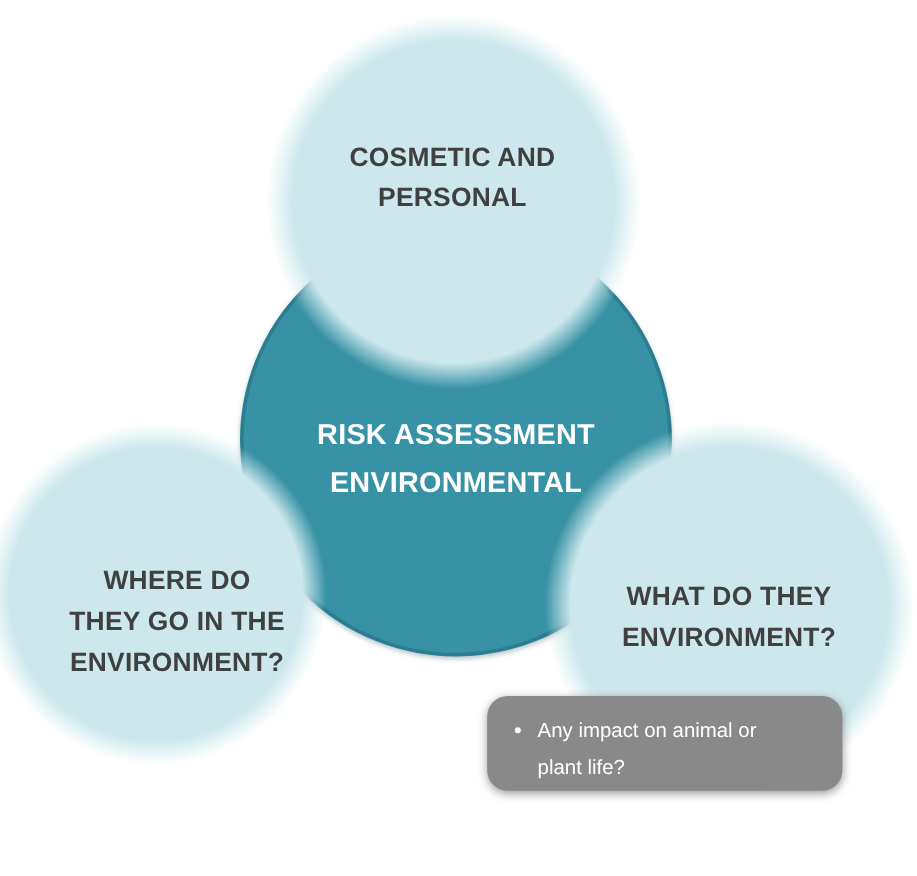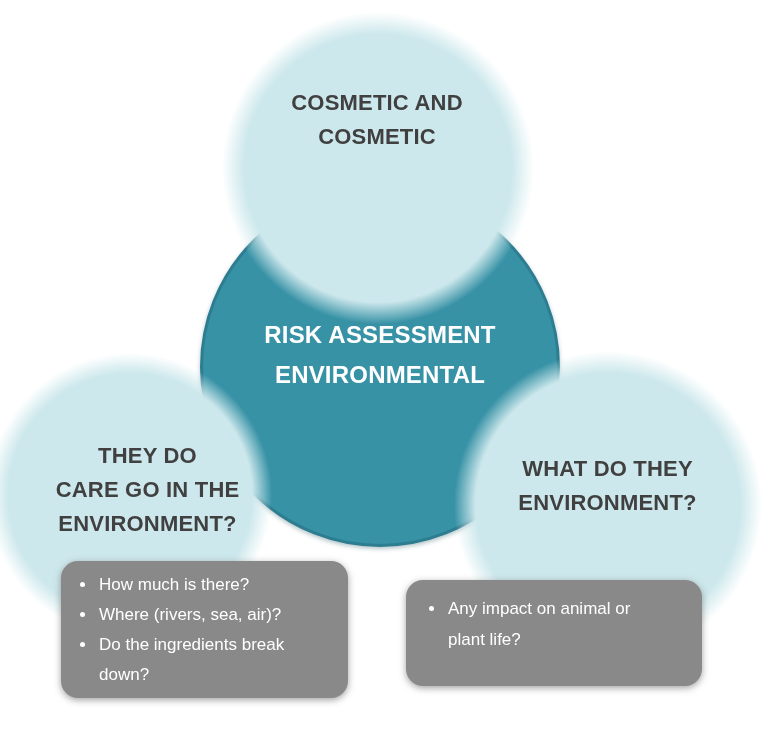--- a/index.html
+++ b/index.html
@@ -29,38 +29,39 @@
     box-shadow:0 2px 4px rgba(40,90,100,0.35);
   }
   .label{
     position:absolute;
     text-align:center;
     font-weight:bold;
     color:var(--heading-text);
     font-size:22px;
     line-height:34px;
     letter-spacing:0.2px;
+    margin-top:28px;
   }
   #top-label{left:232px;top:86px;width:290px;}
   #center-label{
     left:222px;top:315px;width:316px;
     color:var(--white-text);
     font-size:24px;line-height:40px;
   }
   #left-label{left:20px;top:439px;width:255px;}
   #right-label{left:475px;top:452px;width:265px;}
   .detail-box{
     position:absolute;
     background:var(--gray-box);
     border-radius:17px;
     box-shadow:0 2px 7px rgba(110,110,110,0.65);
     color:var(--white-text);
   }
   #left-box{left:61px;top:561px;width:287px;height:137px;}
-  #right-box{left:406px;top:580px;width:296px;height:106px;}
+  #right-box{left:406px;top:580px;width:296px;height:79px;}
   .detail-box ul{
     margin:0;
     list-style:disc outside;
     font-size:17px;
   }
   #left-box ul{padding:9px 8px 0 36px;line-height:30px;}
   #right-box ul{padding:13px 8px 0 40px;line-height:31px;}
   .detail-box li{max-width:216px;padding-left:2px;}
 </style>
 </head>
@@ -69,46 +70,39 @@
 <div id="canvas">
 
   <div id="center-circle" class="circle"></div>
 
   <div id="top-circle" class="circle light"></div>
   <div id="left-circle" class="circle light"></div>
   <div id="right-circle" class="circle light"></div>
 
   <div id="top-label" class="label">
     <div>COSMETIC AND</div>
-    <div>COSMETIC</div>
+    <div>PERSONAL</div>
   </div>
 
   <div id="center-label" class="label">
     <div>RISK ASSESSMENT</div>
     <div>ENVIRONMENTAL</div>
   </div>
 
   <div id="left-label" class="label">
-    <div>THEY DO</div>
-    <div>CARE GO IN THE</div>
+    <div>WHERE DO</div>
+    <div>THEY GO IN THE</div>
     <div>ENVIRONMENT?</div>
   </div>
 
   <div id="right-label" class="label">
     <div>WHAT DO THEY</div>
     <div>ENVIRONMENT?</div>
   </div>
 
-  <div id="left-box" class="detail-box">
-    <ul>
-      <li>How much is there?</li>
-      <li>Where (rivers, sea, air)?</li>
-      <li>Do the ingredients break down?</li>
-    </ul>
-  </div>
 
   <div id="right-box" class="detail-box">
     <ul>
       <li>Any impact on animal or plant life?</li>
     </ul>
   </div>
 
 </div>
 
 </body></html>

